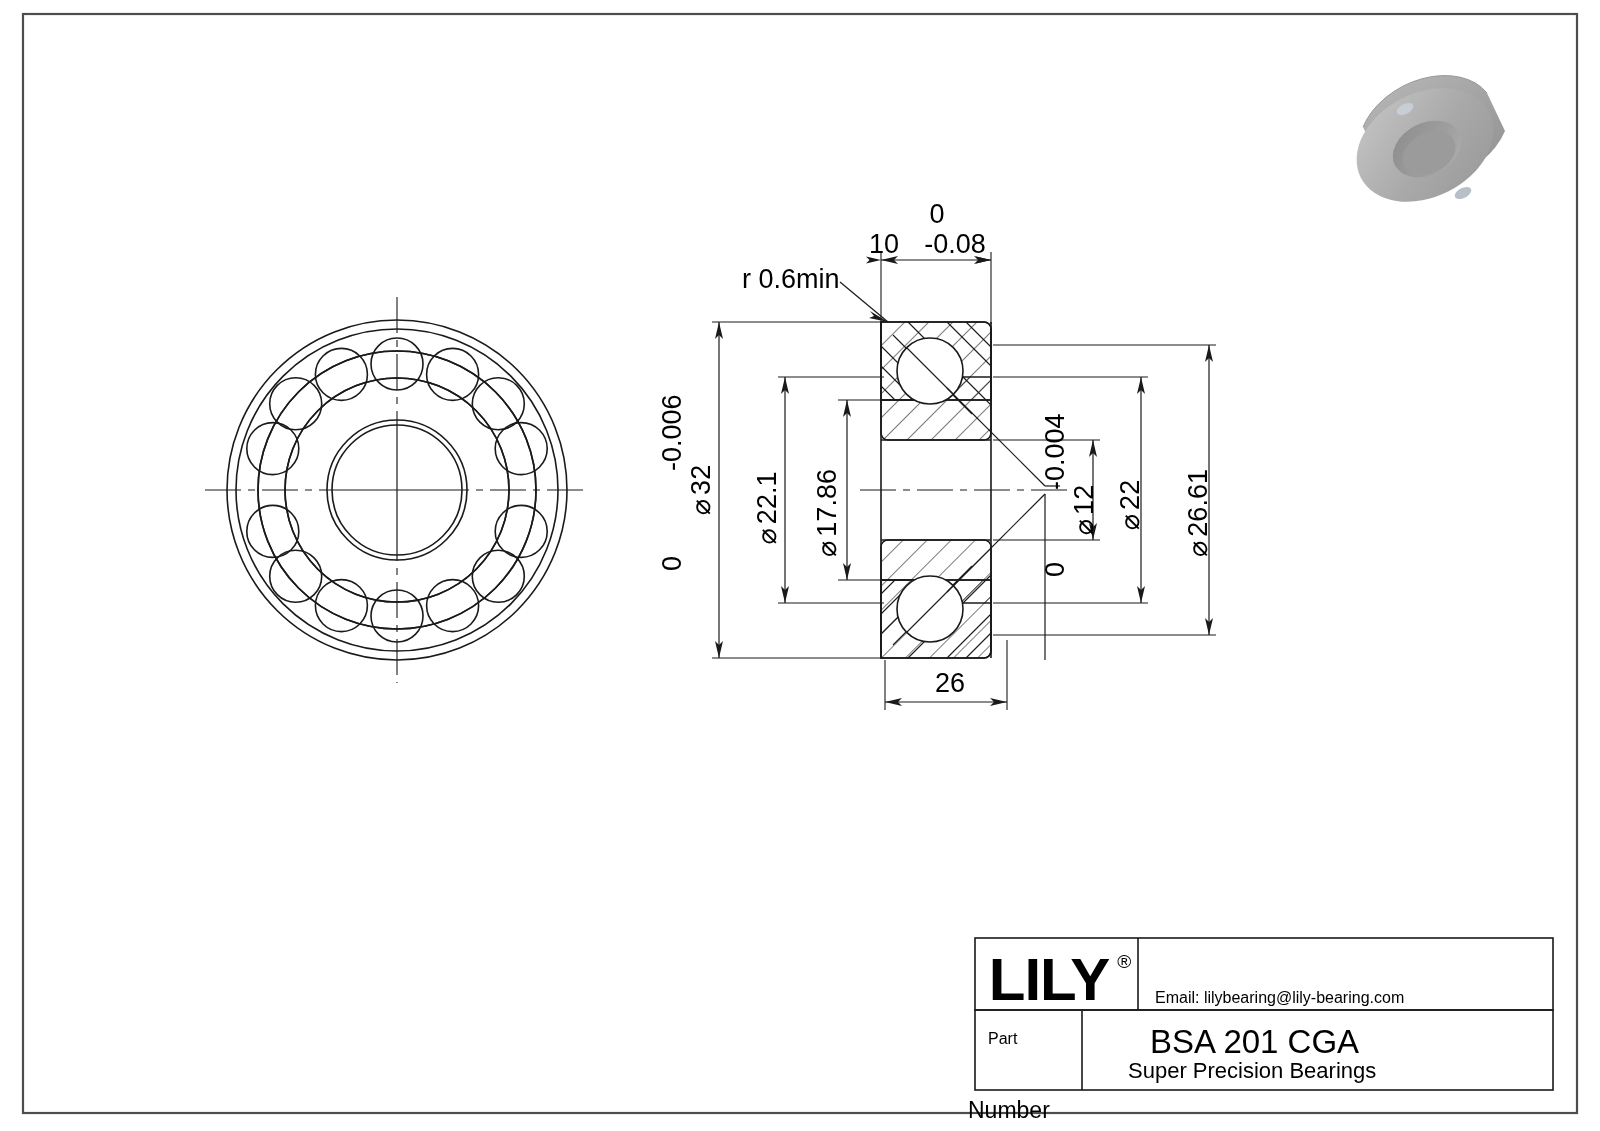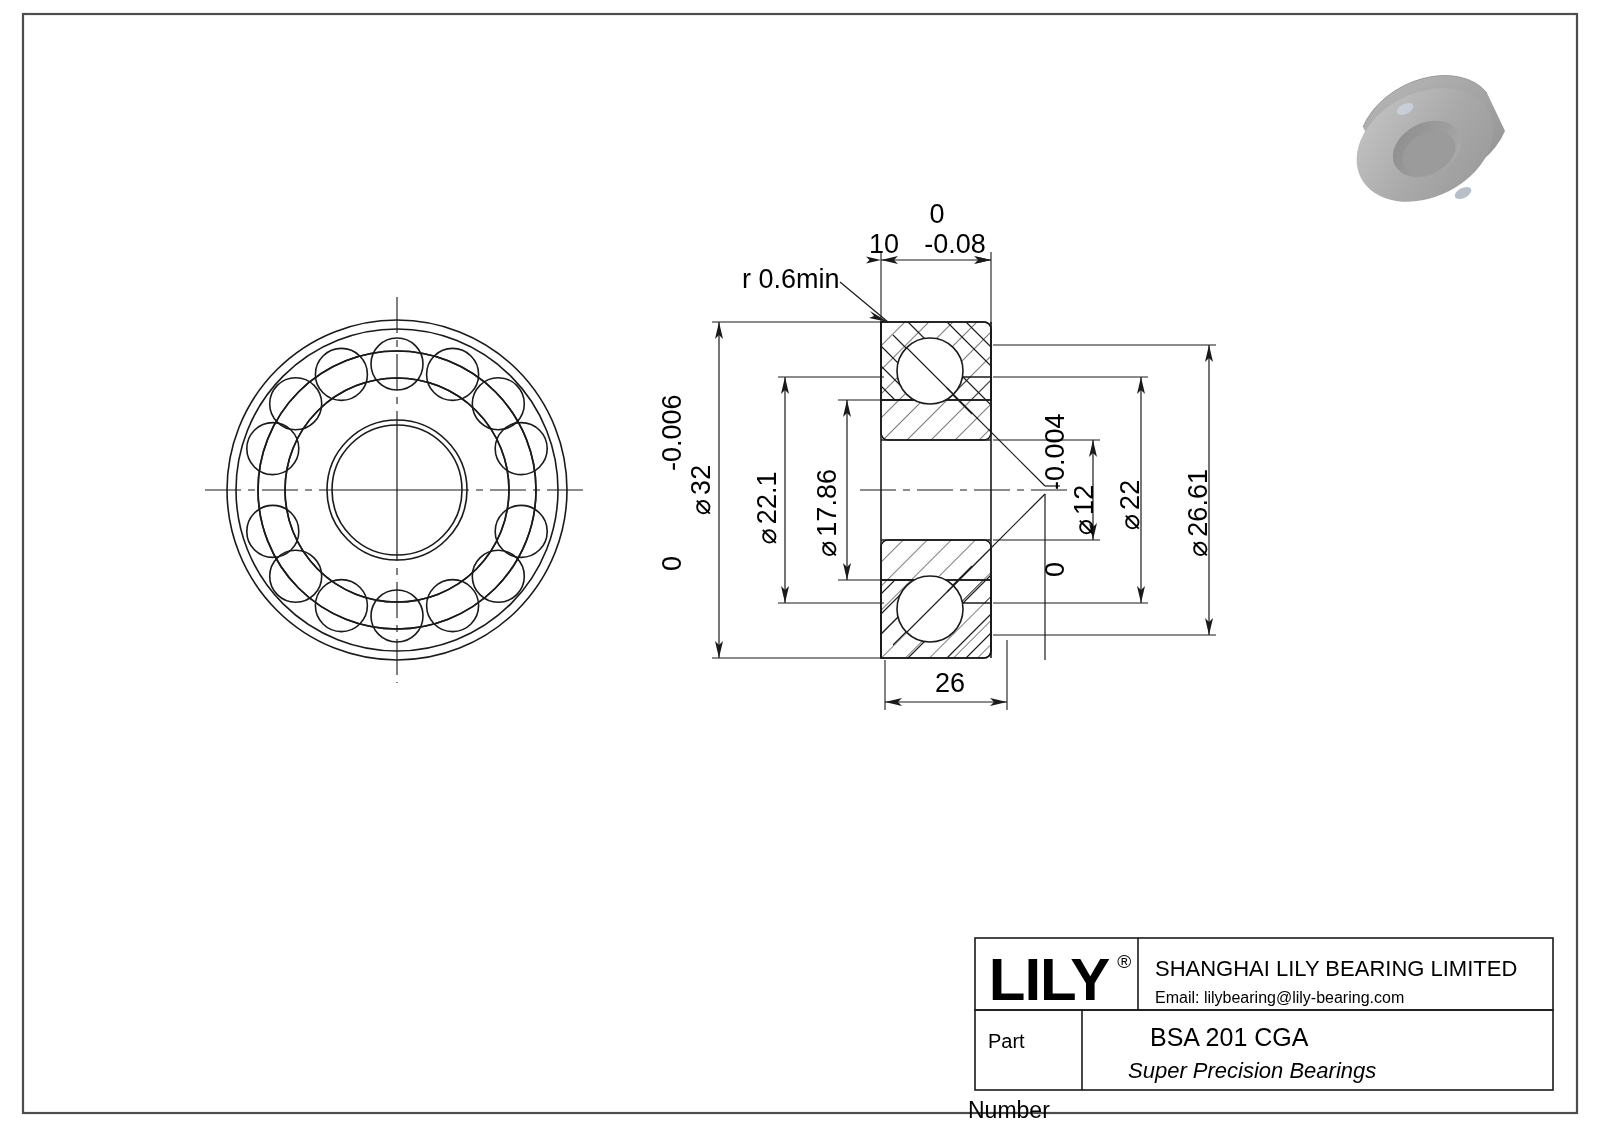--- a/index.html
+++ b/index.html
@@ -55,24 +55,24 @@
     font-weight:normal;
   }
   #company{
     left:1155px;top:956px;
     font-size:22px;
   }
   #email{
     left:1155px;top:989px;
     font-size:16px;
   }
-  #partlabel1{left:988px;top:1030px;font-size:20px;}
+  #partlabel1{left:988px;top:1030px;font-size:16px;}
   #partlabel2{left:968px;top:1097px;font-size:23px;}
-  #partno{left:1150px;top:1023px;font-size:25px;}
-  #partdesc{left:1128px;top:1058px;font-size:22px;font-style:italic;}
+  #partno{left:1150px;top:1023px;font-size:33px;}
+  #partdesc{left:1128px;top:1058px;font-size:22px;}
   #render3d{
     position:absolute;left:1337px;top:57px;width:190px;height:190px;
   }
 </style>
 </head>
 <body>
 
 <div id="stage">
 
   <svg id="drawing" viewBox="0 0 1600 1131">
@@ -400,20 +400,19 @@
     </g>
   </svg>
 
   <div id="logo-wrap">
     <div id="logo-text">
       <span>LILY</span>
       <span id="logo-reg">®</span>
     </div>
   </div>
 
-  <div class="tbtxt" id="company">SHANGHAI LILY BEARING LIMITED</div>
   <div class="tbtxt" id="email">Email: lilybearing@lily-bearing.com</div>
   <div class="tbtxt" id="partlabel1">Part</div>
   <div class="tbtxt" id="partlabel2">Number</div>
   <div class="tbtxt" id="partno">BSA 201 CGA</div>
   <div class="tbtxt" id="partdesc">Super Precision Bearings</div>
 
 </div>
 
 </body></html>

